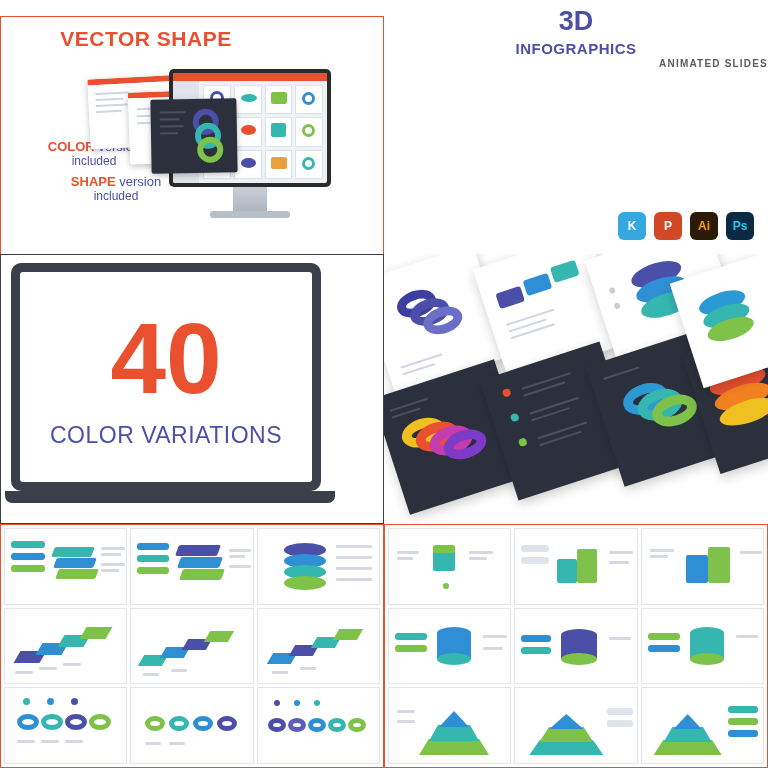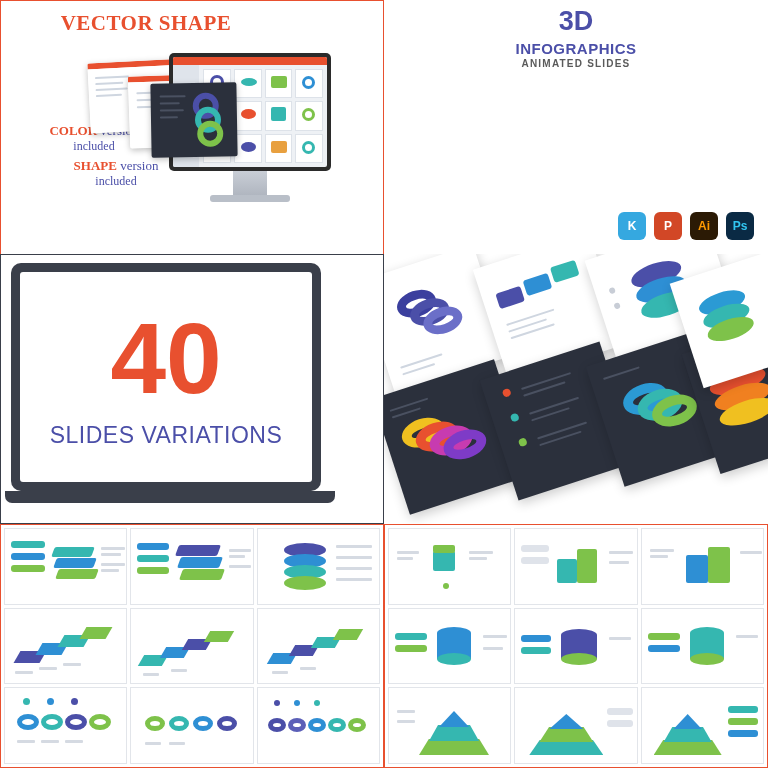--- a/index.html
+++ b/index.html
@@ -10,25 +10,24 @@
     overflow: hidden;
   }
   .page {
     position: relative;
     width: 768px; height: 768px;
     background: #fff;
   }
 
   
   .panel-tl {
-    position: absolute; left: 0; top: 0; width: 384px; height: 284px;
+    position: absolute; left: 0; top: 16px; width: 384px; height: 284px;
     background: #ffffff;
     border: 1px solid #e8502f;
     overflow: hidden;
-    font-family: Liberation Serif, serif;
   }
   .panel-tr {
     position: absolute; left: 384px; top: 0; width: 384px; height: 254px;
     background: #ffffff;
     overflow: hidden;
   }
 
   .vs-title {
     position: absolute; left: 0; top: 10px; width: 290px;
     text-align: center;
@@ -57,21 +56,21 @@
     position: absolute; left: 0; top: 6px; width: 384px;
     text-align: center; font-size: 27px; font-weight: bold; color: #4b4fa8;
   }
   .tr-sub {
     position: absolute; left: 0; top: 40px; width: 384px;
     text-align: center; font-size: 15px; font-weight: bold; color: #4b4fa8;
     letter-spacing: 0.5px;
   }
   .tr-sub2 {
     position: absolute; left: 0; top: 58px; width: 384px;
-    text-align: center; font-size: 10px; font-weight: bold; color: #5a5a5a;
+    text-align: right; font-size: 10px; font-weight: bold; color: #5a5a5a;
     letter-spacing: 1.2px;
   }
 
   
   .appicons {
     position: absolute; right: 14px; top: 212px;
     display: flex; gap: 8px;
   }
   .appicon {
     width: 28px; height: 28px; border-radius: 6px;
@@ -310,21 +309,21 @@
     </div>
   </div>
 
   <div class="panel-mid">
 
     <div class="mid-left">
       <div class="laptop">
         <div class="laptop-body">
           <div class="laptop-screen">
             <div class="num50">40</div>
-            <div class="cv-text">SLIDES VARIATIONS</div>
+            <div class="cv-text">COLOR VARIATIONS</div>
           </div>
         </div>
         <div class="laptop-base"></div>
       </div>
     </div>
 
     <div class="mid-right">
 
       <div class="tilt-card tilt-light" style="left:-10px;top:6px;width:120px;height:118px;transform:rotate(-18deg);">
         <div style="position:relative;height:100%">

